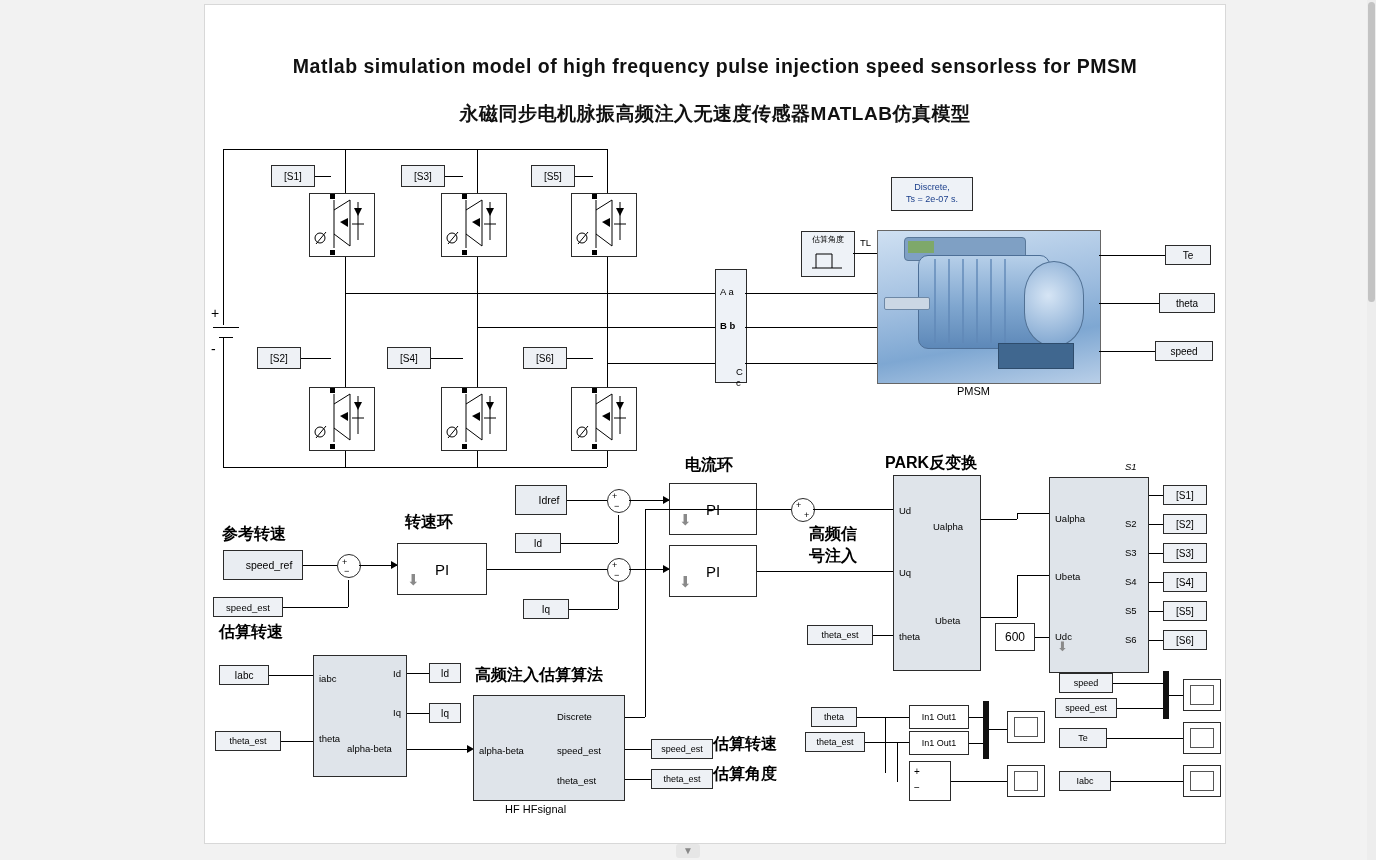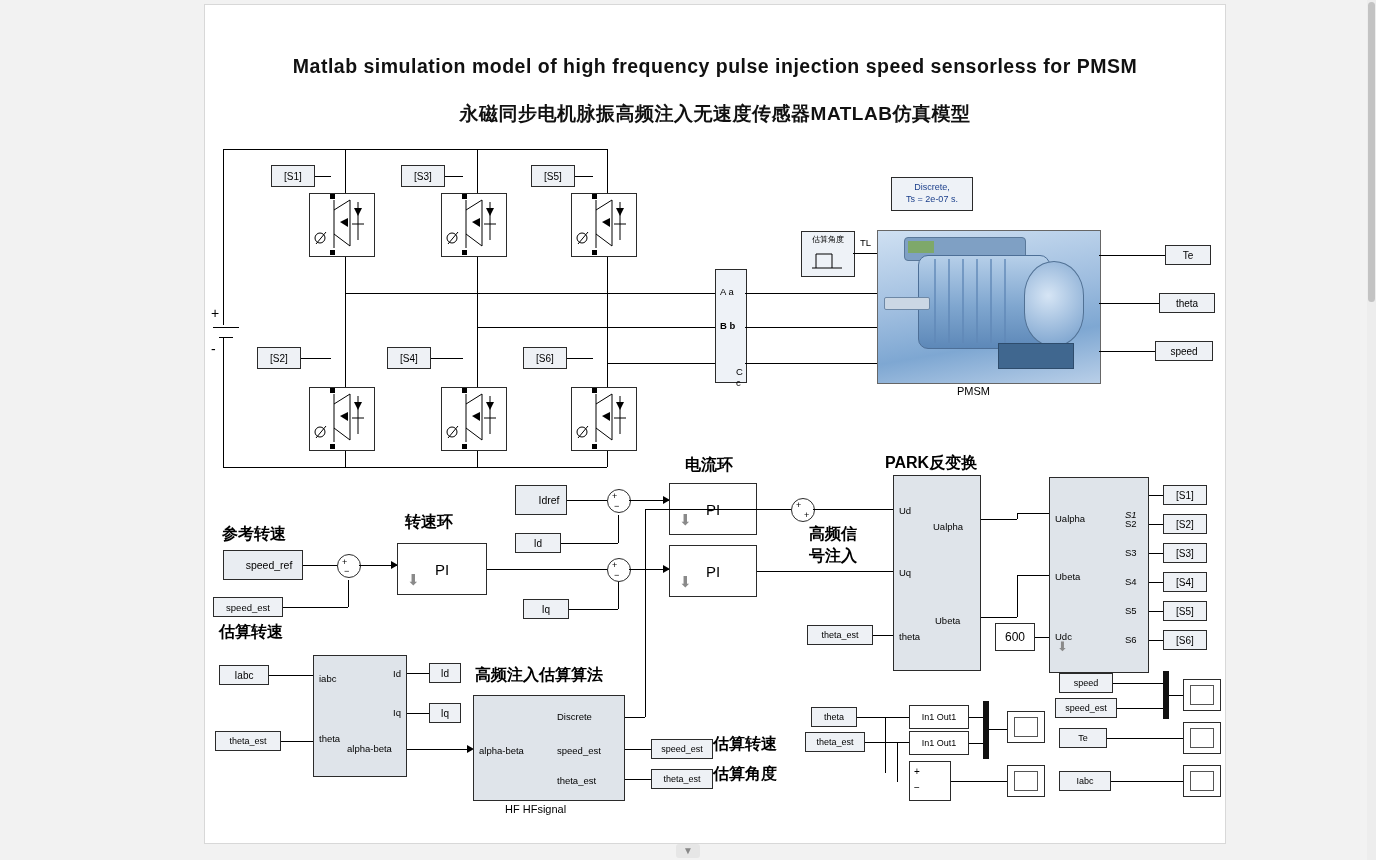--- a/index.html
+++ b/index.html
@@ -400,21 +400,21 @@
     <div class="blkw" style="left:790px;top:618px;width:40px;height:28px;display:flex;align-items:center;justify-content:center;font-size:12px;">
       <span>600</span>
     </div>
     <div class="line h" style="left:830px;top:632px;width:14px;"></div>
 
     <div class="blk" style="left:844px;top:472px;width:100px;height:196px;"></div>
     <div class="abs port" style="left:850px;top:508px;">Ualpha</div>
     <div class="abs port" style="left:850px;top:566px;">Ubeta</div>
     <div class="abs port" style="left:850px;top:626px;">Udc</div>
     <div class="downarr" style="left:852px;top:634px;font-size:13px;">⬇</div>
-    <div class="abs port" style="left:920px;top:504px;font-style:italic;">S1</div>
+    <div class="abs port" style="left:920px;top:456px;font-style:italic;">S1</div>
     <div class="abs port" style="left:920px;top:513px;">S2</div>
     <div class="abs port" style="left:920px;top:542px;">S3</div>
     <div class="abs port" style="left:920px;top:571px;">S4</div>
     <div class="abs port" style="left:920px;top:600px;">S5</div>
     <div class="abs port" style="left:920px;top:629px;">S6</div>
 
     <div class="goto" style="left:958px;top:480px;width:44px;height:20px;">
       <div class="sh">
           <span>[S1]</span>
         </div>

